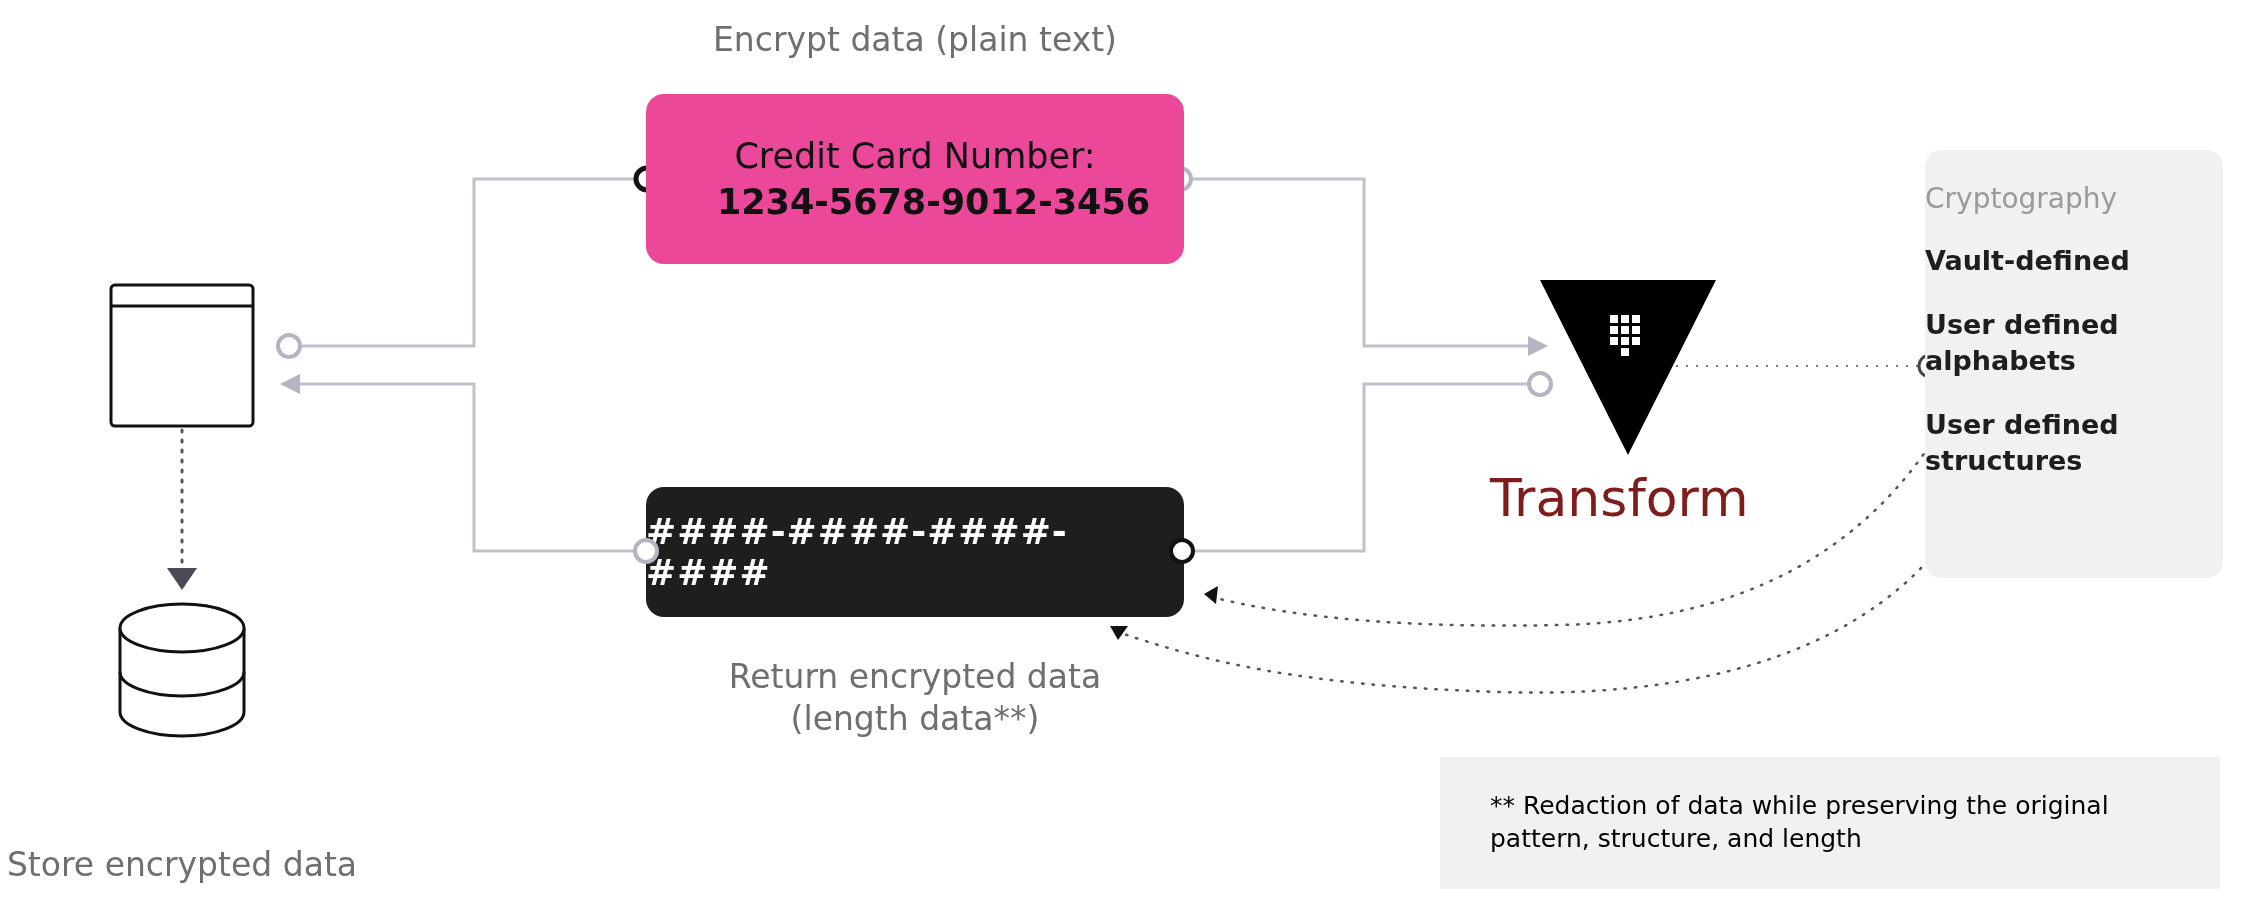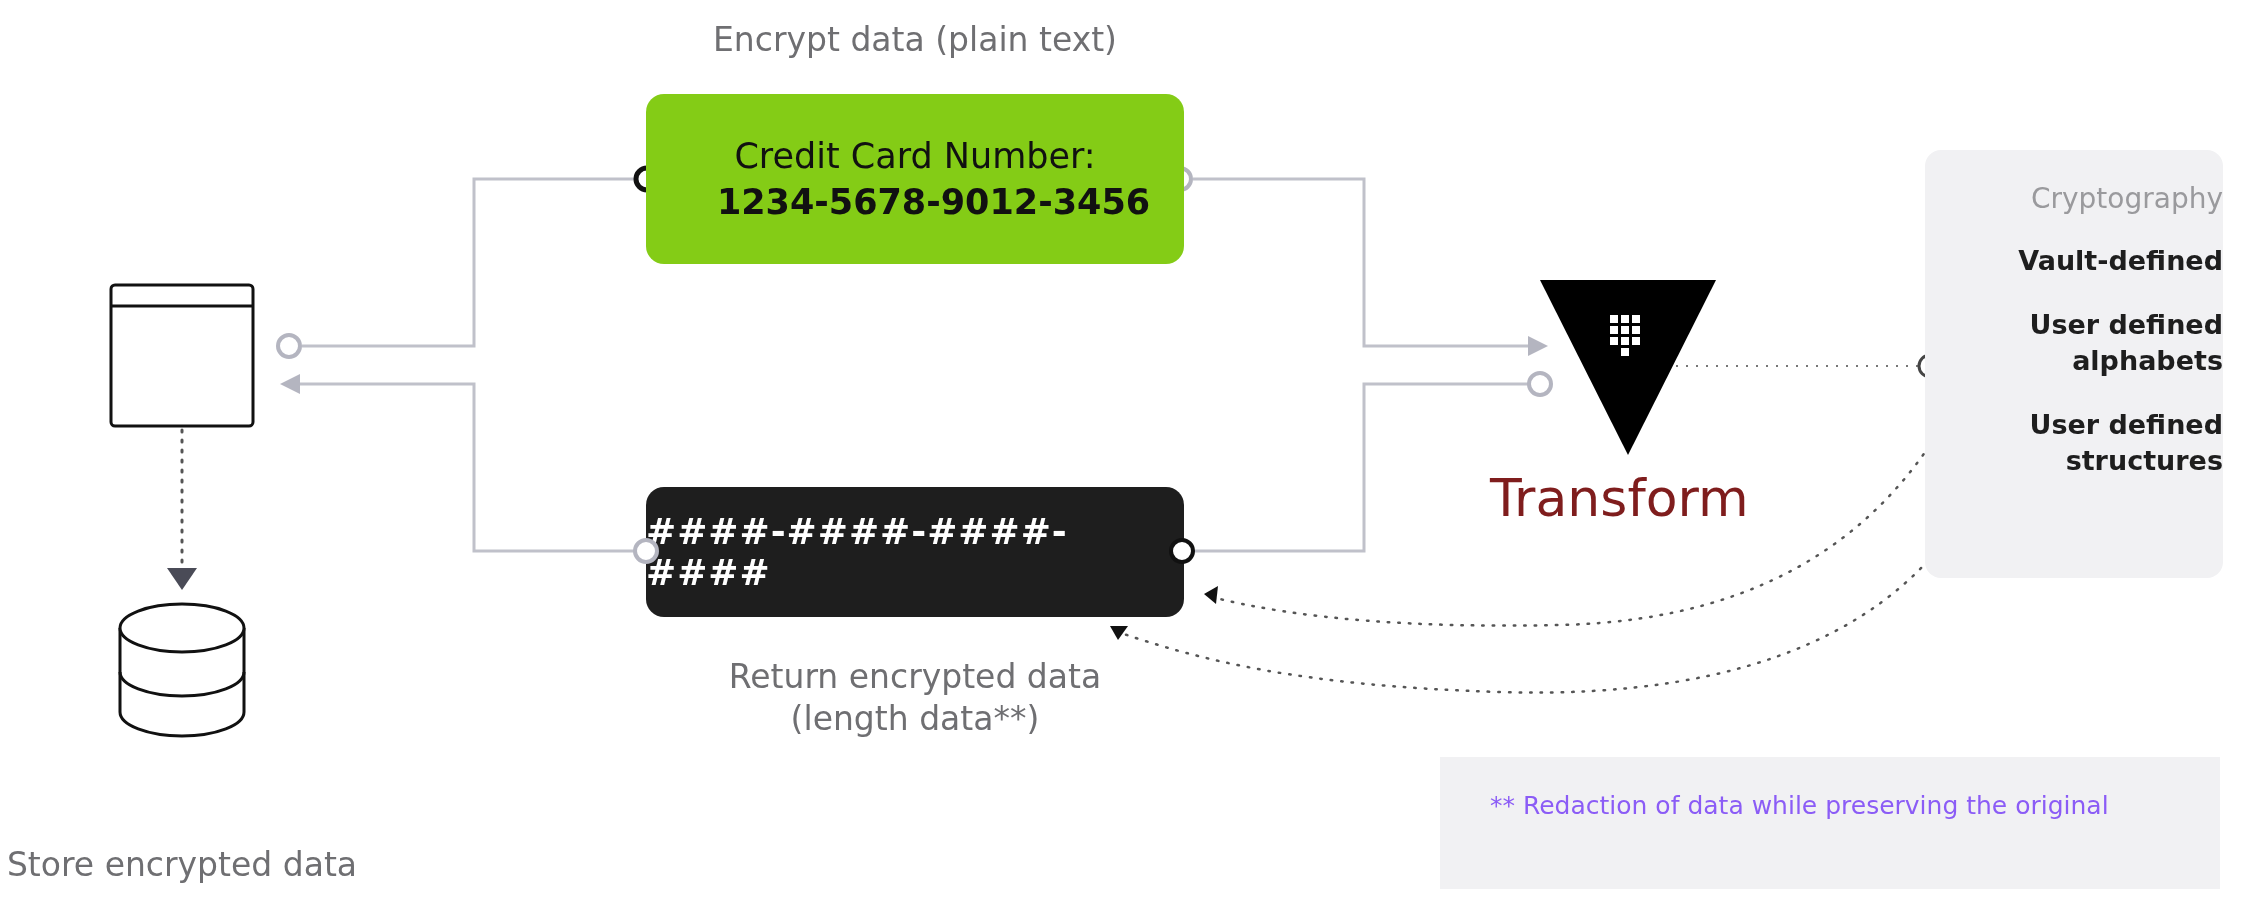--- a/index.html
+++ b/index.html
@@ -2,34 +2,34 @@
 <html><head>
 <meta charset="utf-8">
 <style>
   html, body { margin:0; padding:0; background:#ffffff; }
   body { width:2250px; height:906px; position:relative; overflow:hidden;
          font-family:"DejaVu Sans","Liberation Sans",sans-serif; }
   .abs { position:absolute; }
   svg.wires { position:absolute; left:0; top:0; width:2250px; height:906px; }
   .label-gray { color:#6f6f72; font-size:33px; text-align:center; white-space:nowrap; }
   .card { position:absolute; border-radius:18px; }
-  .plain-card { left:646px; top:94px; width:538px; height:170px; background:#84cc16;
+  .plain-card { left:646px; top:94px; width:538px; height:170px; background:#ec4899;
                 display:flex; flex-direction:column; align-items:center; justify-content:center; }
   .plain-line1 { font-size:35px; color:#111; line-height:46px; }
   .plain-line2 { font-size:35px; color:#111; font-weight:bold; line-height:46px;margin-left:37px; }
   .masked-card { left:646px; top:487px; width:538px; height:130px; background:#1e1e1e;
                  display:flex; align-items:center; justify-content:center; }
   .masked-text { color:#fff; font-size:36px; font-weight:bold; letter-spacing:1px; }
   .crypto-panel { left:1925px; top:150px; width:298px; height:428px; background:#f1f1f3;
-                  border-radius:16px; text-align:right; }
+                  border-radius:16px; text-align:left; }
   .crypto-title { color:#9a9a9d; font-size:28px; margin-top:32px; }
   .crypto-item { color:#1e1e1e; font-size:27px; font-weight:bold; line-height:36px; margin-top:28px; }
   .transform-label { left:1490px; top:468px; font-size:52px; font-weight:normal; color:#7f1d1d; }
   .note-box { left:1440px; top:757px; width:780px; height:132px; background:#f1f1f3; }
-  .note-text { position:absolute; left:50px; top:32px; font-size:25px; color:#8b5cf6; line-height:33px; }
+  .note-text { position:absolute; left:50px; top:32px; font-size:25px; color:#000000; line-height:33px; }
 </style>
 </head>
 <body>
 
 <svg class="wires" viewBox="0 0 2250 906">
   <defs>
     <marker id="arrGray" markerWidth="10" markerHeight="10" refX="8" refY="5" orient="auto" markerUnits="userSpaceOnUse">
       <path d="M0,0 L10,5 L0,10 Z" fill="#b4b5c0"></path>
     </marker>
   </defs>
@@ -126,14 +126,15 @@
   </div>
   <div class="crypto-item">
     <div>User defined</div>
     <div>structures</div>
   </div>
 </div>
 
 <div class="abs note-box">
   <div class="note-text">
     <div>** Redaction of data while preserving the original</div>
+    <div>pattern, structure, and length</div>
   </div>
 </div>
 
 </body></html>

